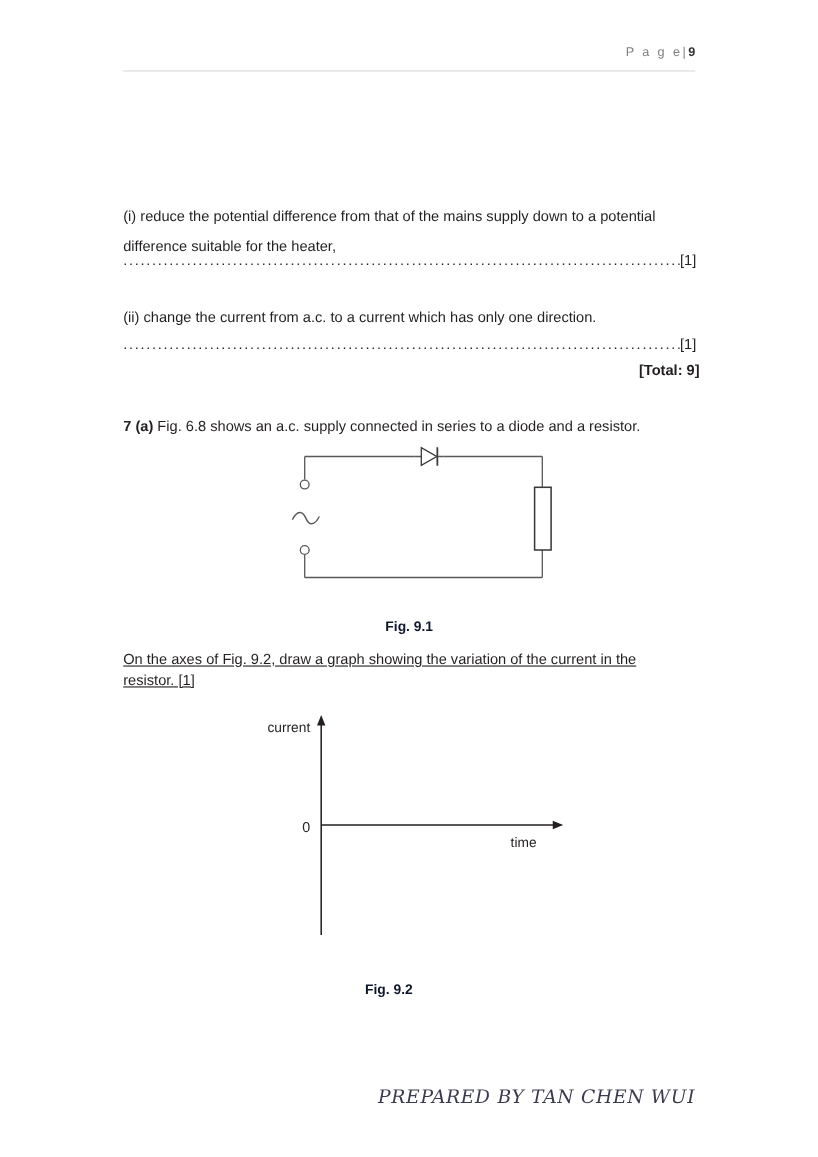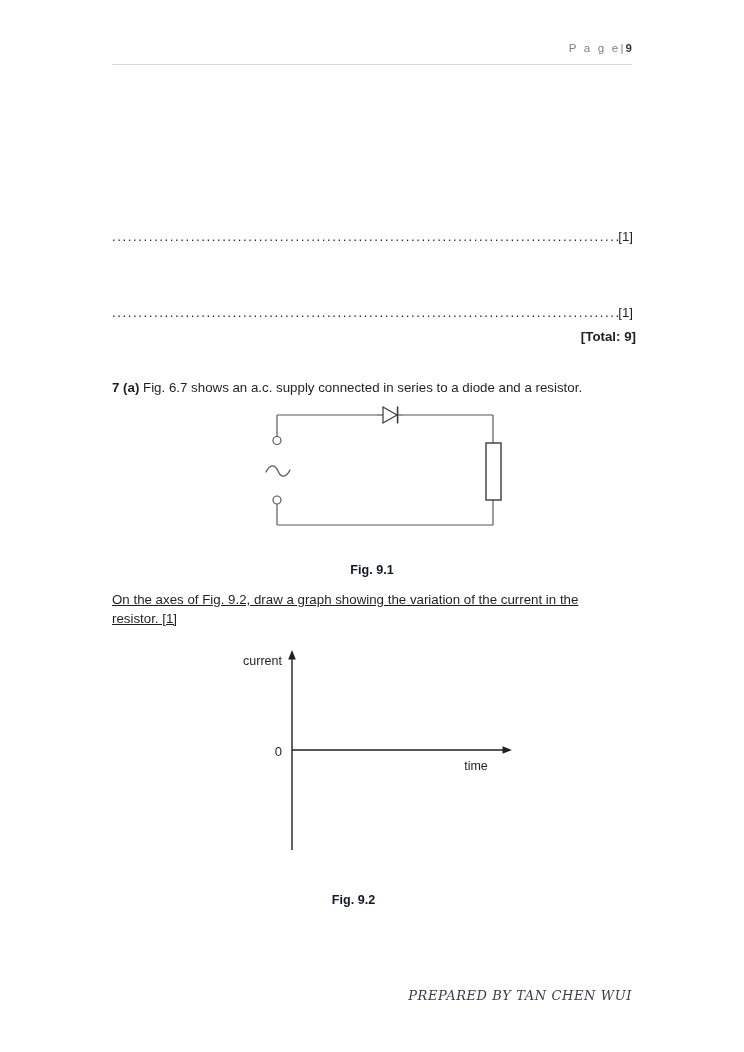--- a/index.html
+++ b/index.html
@@ -112,55 +112,57 @@
   }
   .figure svg { display: block; }
 
   
   .footer {
     position: absolute;
     left: 112px;
     top: 988px;
     width: 520px;
     text-align: right;
-    font-size: 13px;
+    font-size: 17px;
     color: #3b3b4f;
     font-family: "DejaVu Serif", serif;
     font-style: italic;
     letter-spacing: 0.6px;
   }
 </style>
 </head>
 <body>
 
 <div class="page">
 
   <div class="header">
     <span>P a g e</span><span>|</span><span class="pagenum">9</span>
   </div>
   <div class="header-rule"></div>
 
 
 
+  <div class="para" style="top:183px;">(i) reduce the potential difference from that of the mains supply down to a potential difference suitable for the heater,</div>
 
   <div class="dotrow" style="top:229px;">
     <span class="dots">........................................................................................................................</span>
     <span class="mark">[1]</span>
   </div>
 
+  <div class="para" style="top:275px;">(ii) change the current from a.c. to a current which has only one direction.</div>
 
   <div class="dotrow" style="top:305px;">
     <span class="dots">........................................................................................................................</span>
     <span class="mark">[1]</span>
   </div>
 
   <div class="rightline" style="top:329px;">[Total: 9]</div>
 
   <div class="para" style="top:374px;">
-    <b>7 (a)</b><span>&nbsp;</span><span>Fig. 6.7 shows an a.c. supply connected in series to a diode and a resistor.</span>
+    <b>7 (a)</b><span>&nbsp;</span><span>Fig. 6.8 shows an a.c. supply connected in series to a diode and a resistor.</span>
   </div>
 
   <div class="figure" style="left:255px; top:400px;">
     <svg width="270" height="145" viewBox="0 0 270 145" xmlns="http://www.w3.org/2000/svg">
       <g fill="none" stroke="#58595b" stroke-width="1.2">
 
         <path d="M22 15 L122 15"></path>
         <path d="M148 15 L238 15"></path>
 
         <path d="M22 15 L22 36"></path>

